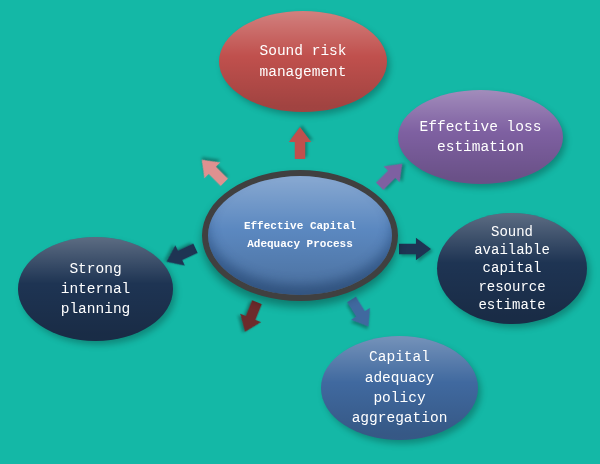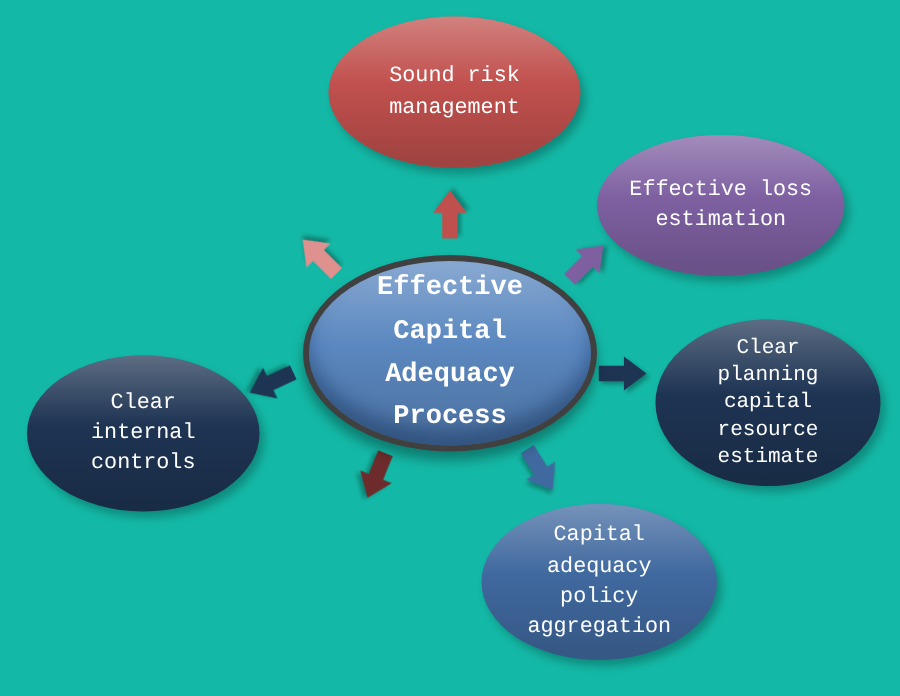--- a/index.html
+++ b/index.html
@@ -30,21 +30,21 @@
   .n0 .txt{max-width:112px;}
   .n1 .txt{max-width:112px;}
   .n2 .txt{max-width:124px;}
   .n3 .txt{max-width:86px;}
   .n4 .txt{max-width:86px;}
   .n5 .txt{max-width:118px;}
   .n6 .txt{max-width:110px;}
   
   .hub{
     left:202px;top:170px;width:196px;height:131px;
-    border:4px solid #404040;font-weight:bold;font-size:18px;line-height:1.6;
+    border:6px solid #404040;font-weight:bold;font-size:11px;line-height:1.6;
     box-shadow:0 6px 8px rgba(0,0,0,.33), inset 0 -10px 12px rgba(20,55,105,.45);
     box-sizing:border-box;z-index:2;
   }
   .hub .txt{max-width:128px;}
   
   .arrow{
     position:absolute;width:32px;height:24px;
     filter:drop-shadow(2px 2px 1.5px rgba(0,0,0,.3));
   }
   .a0{left:284px;top:131px;transform:rotate(-90deg);}
@@ -60,24 +60,24 @@
 
 <div id="stage">
 
   <div class="ellipse n0" style="background-color: rgb(192, 80, 77);">
     <span class="txt">Sound risk management</span>
   </div>
   <div class="ellipse n2" style="background-color: rgb(126, 96, 161);">
     <span class="txt">Effective loss estimation</span>
   </div>
   <div class="ellipse n3" style="background-color: rgb(30, 52, 83);">
-    <span class="txt">Clear planning capital resource estimate</span>
+    <span class="txt">Sound available capital resource estimate</span>
   </div>
   <div class="ellipse n4" style="background-color: rgb(30, 52, 83);">
-    <span class="txt">Clear internal controls</span>
+    <span class="txt">Strong internal planning</span>
   </div>
   <div class="ellipse n6" style="background-color: rgb(64, 105, 159);">
     <span class="txt">Capital adequacy policy aggregation</span>
   </div>
 
   <div class="ellipse hub" style="background-color: rgb(91, 136, 192);">
     <span class="txt">Effective Capital Adequacy Process</span>
   </div>
 
   <svg class="arrow a0" viewBox="0 0 34 24">

